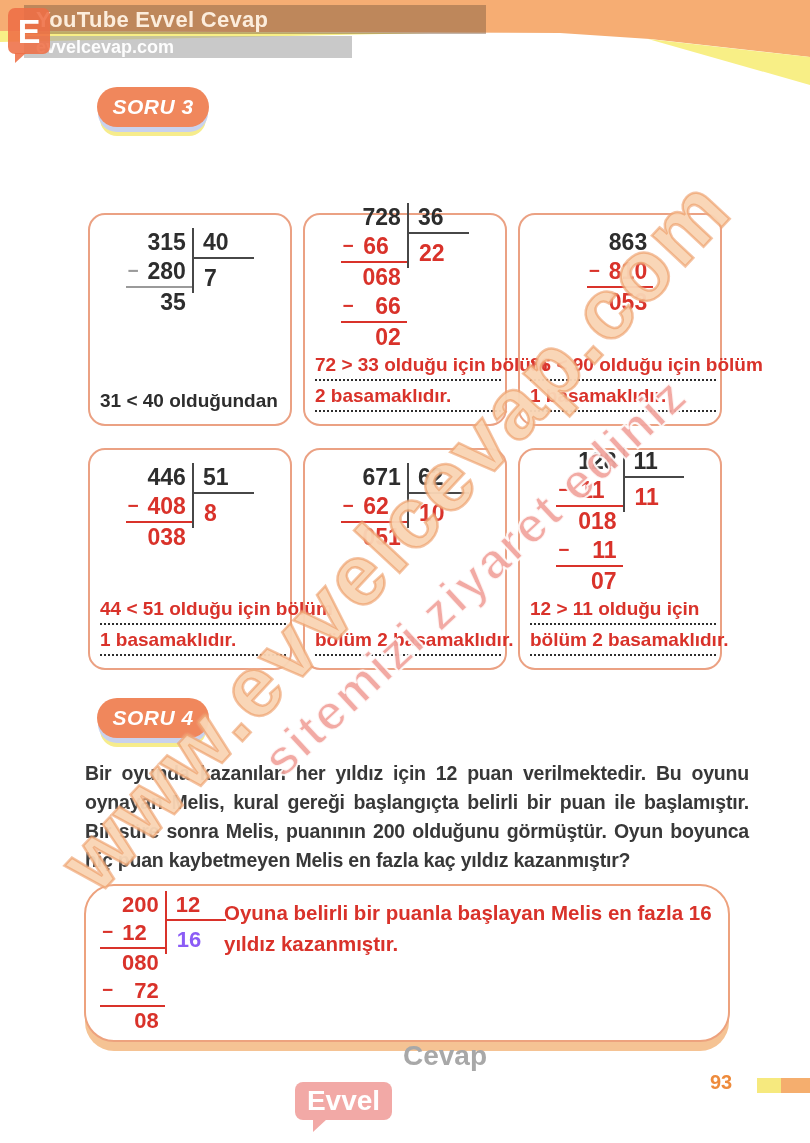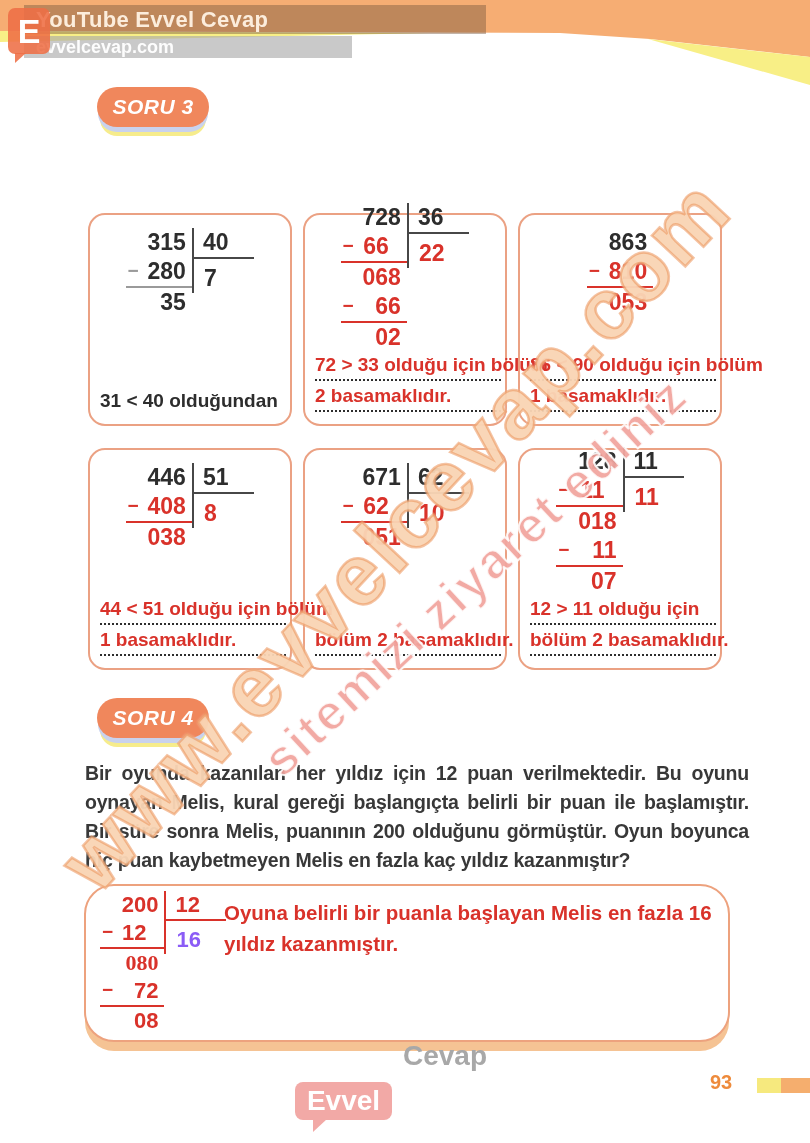--- a/index.html
+++ b/index.html
@@ -246,21 +246,21 @@
     <span>SORU 4</span>
   </div>
   <p class="word-problem">Bir oyunda kazanılan her yıldız için 12 puan verilmektedir. Bu oyunu oynayan Melis, kural gereği başlangıçta belirli bir puan ile başlamıştır. Bir süre sonra Melis, puanının 200 olduğunu görmüştür. Oyun boyunca hiç puan kaybetmeyen Melis en fazla kaç yıldız kazanmıştır?</p>
 
   <div class="answer-box">
     <div id="solution-division">
         <div class="division">
           <div class="dcol-left">
             <div class="dividend" style="color: rgb(217, 50, 42);">200</div>
             <div class="wline" style="padding-right: 18px; border-bottom: 2.5px solid rgb(217, 50, 42);"><span class="minus" style="color: rgb(217, 50, 42);">−</span><span class="wnum" style="color: rgb(217, 50, 42);">12</span></div>
-            <div class="wline" style="padding-right: 6px;"><span class="wnum" style="color: rgb(217, 50, 42); font-family: Liberation Serif, serif;">080</span></div>
+            <div class="wline" style="padding-right: 6px;"><span class="wnum" style="color: rgb(217, 50, 42);">080</span></div>
             <div class="wline" style="padding-right: 6px; border-bottom: 2.5px solid rgb(217, 50, 42);"><span class="minus" style="color: rgb(217, 50, 42);">−</span><span class="wnum" style="color: rgb(217, 50, 42);">72</span></div>
             <div class="wline" style="padding-right: 6px;"><span class="wnum" style="color: rgb(217, 50, 42);">08</span></div>
           </div>
           <div class="dcol-right" style="border-left: 2.5px solid rgb(217, 50, 42);">
             <div class="divisor" style="color: rgb(217, 50, 42); border-bottom: 2.5px solid rgb(217, 50, 42);">12</div>
             <div class="quotient" style="color: #8b5cf6;">16</div>
           </div>
         </div>
       </div>
     <p class="answer-text">Oyuna belirli bir puanla başlayan Melis en fazla 16 yıldız kazanmıştır.</p>

